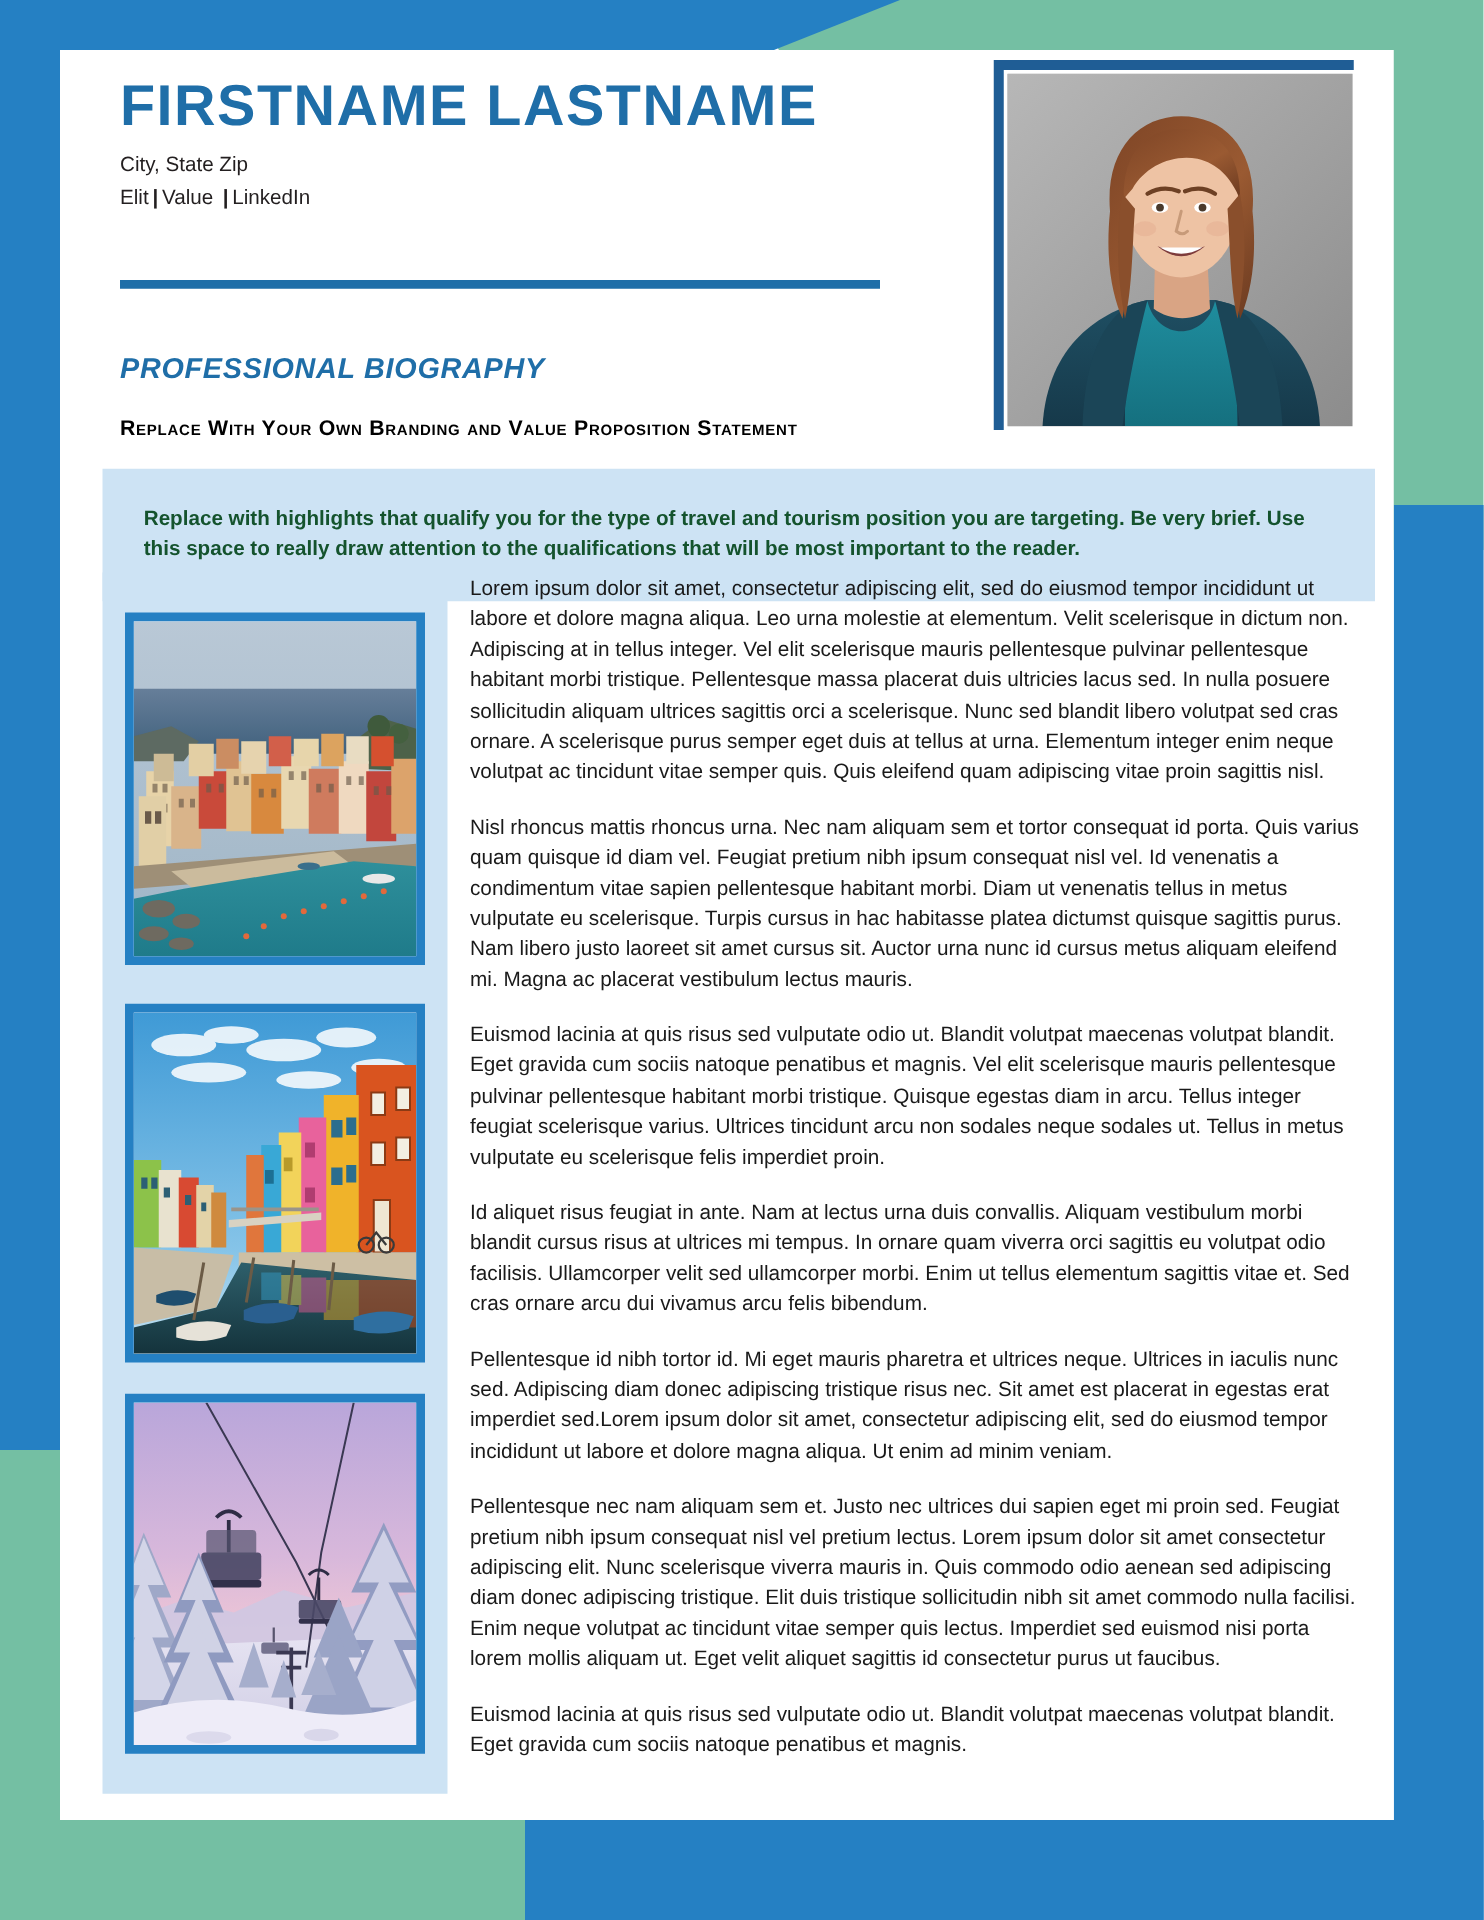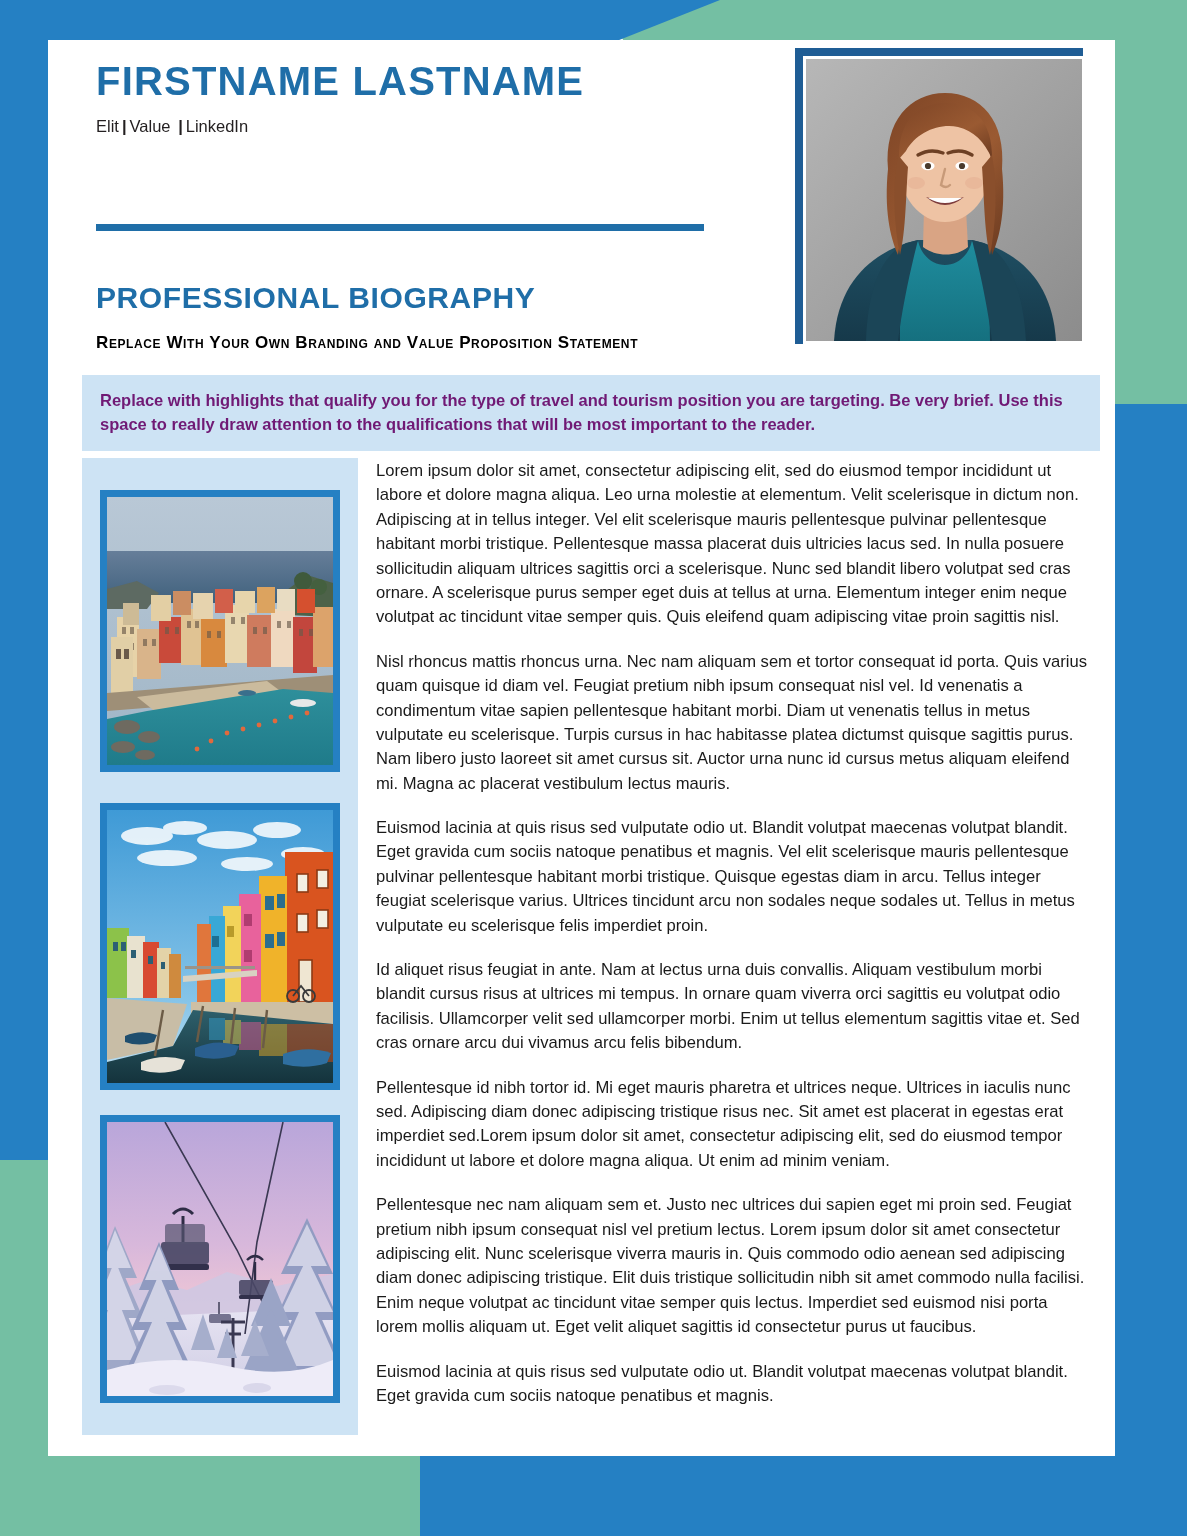--- a/index.html
+++ b/index.html
@@ -57,60 +57,60 @@
   
   .sheet{
     position:absolute;
     top:40px;left:48px;width:1067px;height:1416px;
     background:#ffffff;
   }
 
   
   .header{position:absolute;top:60px;left:96px;width:620px;}
   .name{
-    font-size:40px;
+    font-size:46px;
     letter-spacing:1.2px;
     font-weight:700;
     color:#1f6ea8;
     line-height:1.05;
     margin:0 0 12px 0;
     font-family:"Liberation Sans", sans-serif;
   }
   .contact-line{
     font-size:16.5px;color:#231f20;line-height:1.55;margin:0;
   }
   .contact-line .sep{font-weight:700;padding:0 3px;}
 
   .header-rule{
     position:absolute;top:224px;left:96px;
     width:608px;height:7px;background:#1f6ea8;
   }
 
   
   .section-title{
     position:absolute;top:281px;left:96px;
-    font-size:30px;font-weight:700;color:#1f6ea8;
-    letter-spacing:.6px;margin:0;
+    font-size:23px;font-weight:700;color:#1f6ea8;
+    letter-spacing:.6px;margin:0;font-style:italic;
   }
   .section-sub{
     position:absolute;top:333px;left:96px;
     font-size:17px;color:#000000;font-weight:600;
     font-variant:small-caps;letter-spacing:.6px;margin:0;
   }
 
   
   .callout{
     position:absolute;top:375px;left:82px;
     width:1018px;box-sizing:border-box;
     background:#cde3f4;
     padding:13px 18px 14px 18px;
   }
   .callout p{
-    margin:0;font-size:16.5px;line-height:1.48;
-    font-weight:700;color:#701a75;
+    margin:15px;font-size:16.5px;line-height:1.48;
+    font-weight:700;color:#14532d;
   }
 
   
   .img-panel{
     position:absolute;top:458px;left:82px;
     width:276px;height:977px;
     background:#cde3f4;
   }
   .photo-card{
     position:absolute;left:18px;width:240px;
@@ -163,20 +163,21 @@
   <div class="deco deco-blue-left"></div>
   <div class="deco deco-green-left"></div>
   <div class="deco deco-blue-right"></div>
   <div class="deco deco-green-bottom"></div>
   <div class="deco deco-blue-bottom"></div>
 
   <div class="sheet"></div>
 
   <div class="header">
     <h1 class="name">FIRSTNAME LASTNAME</h1>
+    <p class="contact-line">City, State Zip</p>
     <p class="contact-line"><span>Elit</span><span class="sep">|</span><span>Value</span> <span class="sep">|</span><span>LinkedIn</span></p>
   </div>
 
   <div class="header-rule"></div>
 
   <h2 class="section-title">PROFESSIONAL BIOGRAPHY</h2>
   <p class="section-sub">Replace With Your Own Branding and Value Proposition Statement</p>
 
   <div class="callout">
     <p>Replace with highlights that qualify you for the type of travel and tourism position you are targeting. Be very brief. Use this space to really draw attention to the qualifications that will be most important to the reader.</p>

